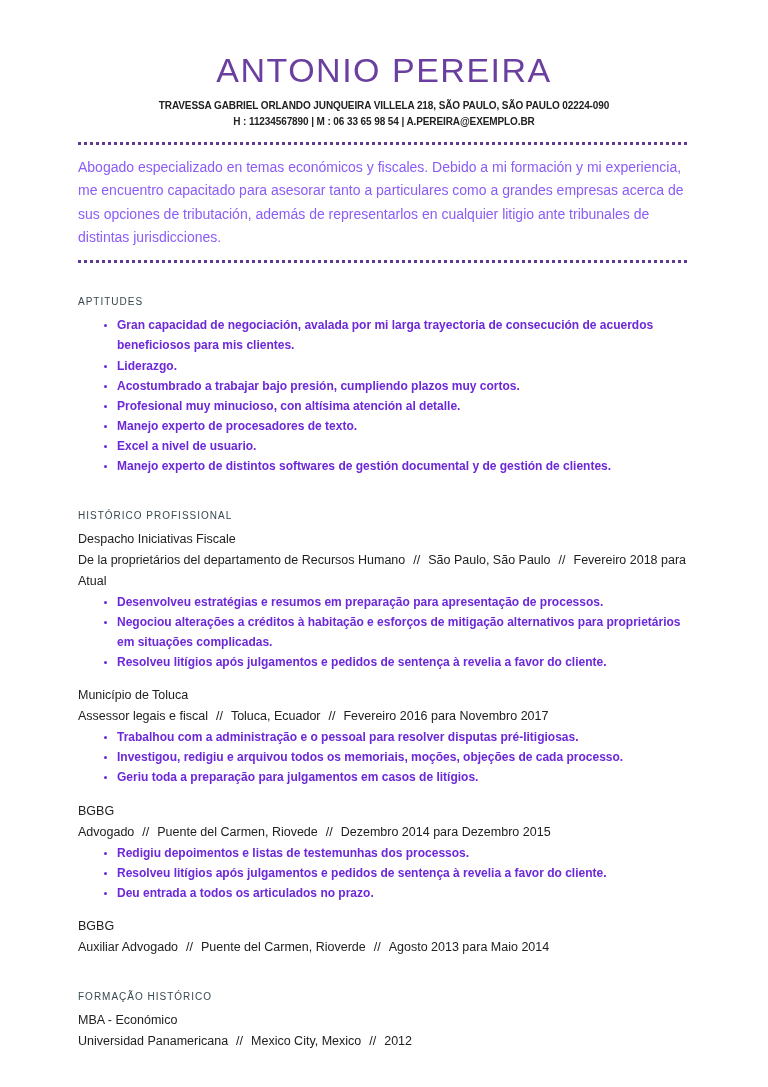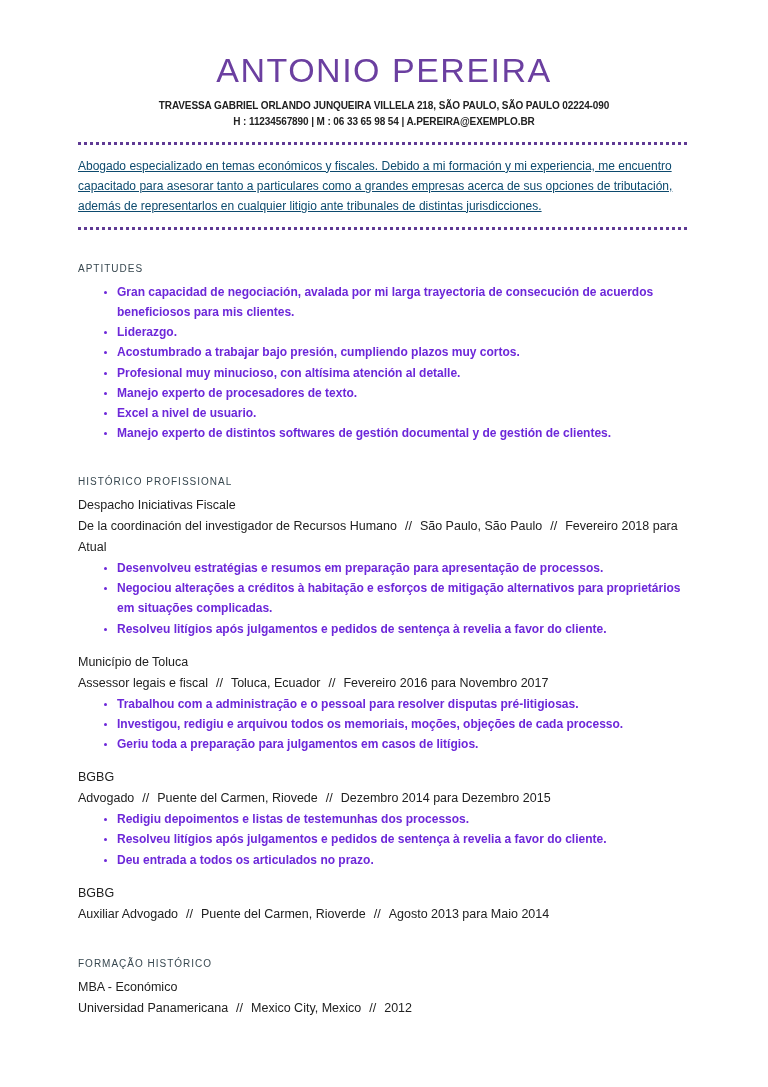--- a/index.html
+++ b/index.html
@@ -36,25 +36,24 @@
   }
   
   .dotted-sep {
     height: 3px;
     margin: 10px 0;
     background-image: repeating-linear-gradient(to right, #5f3a94 0px, #5f3a94 3px, transparent 3px, transparent 6px);
   }
   .dotted-sep.first { margin-top: 12px; }
   
   .summary {
-    font-size: 12px;
+    font-size: 14px;
     line-height: 1.67;
-    color: #0c4a6e;
+    color: #8b5cf6;
     padding: 1px 0;
-    text-decoration: underline;
   }
   
   .section-title {
     font-size: 10px;
     font-weight: 500;
     letter-spacing: 1px;
     color: #37474f;
     margin-top: 32px;
     margin-bottom: 6px;
     line-height: 1.4;
@@ -111,21 +110,21 @@
       <li>Manejo experto de distintos softwares de gestión documental y de gestión de clientes.</li>
     </ul>
   </div>
 
   <div>
     <div class="section-title">HISTÓRICO PROFISSIONAL</div>
 
     <div class="job">
       <div class="body-line">Despacho Iniciativas Fiscale</div>
       <div class="body-line">
-        <span>De la coordinación del investigador de Recursos Humano</span><span class="sep">//</span><span>São Paulo, São Paulo</span><span class="sep">//</span><span>Fevereiro 2018 para Atual</span>
+        <span>De la proprietários del departamento de Recursos Humano</span><span class="sep">//</span><span>São Paulo, São Paulo</span><span class="sep">//</span><span>Fevereiro 2018 para Atual</span>
       </div>
       <ul class="bullets">
         <li>Desenvolveu estratégias e resumos em preparação para apresentação de processos.</li>
         <li>Negociou alterações a créditos à habitação e esforços de mitigação alternativos para proprietários em situações complicadas.</li>
         <li>Resolveu litígios após julgamentos e pedidos de sentença à revelia a favor do cliente.</li>
       </ul>
     </div>
 
     <div class="job">
       <div class="body-line">Município de Toluca</div>

